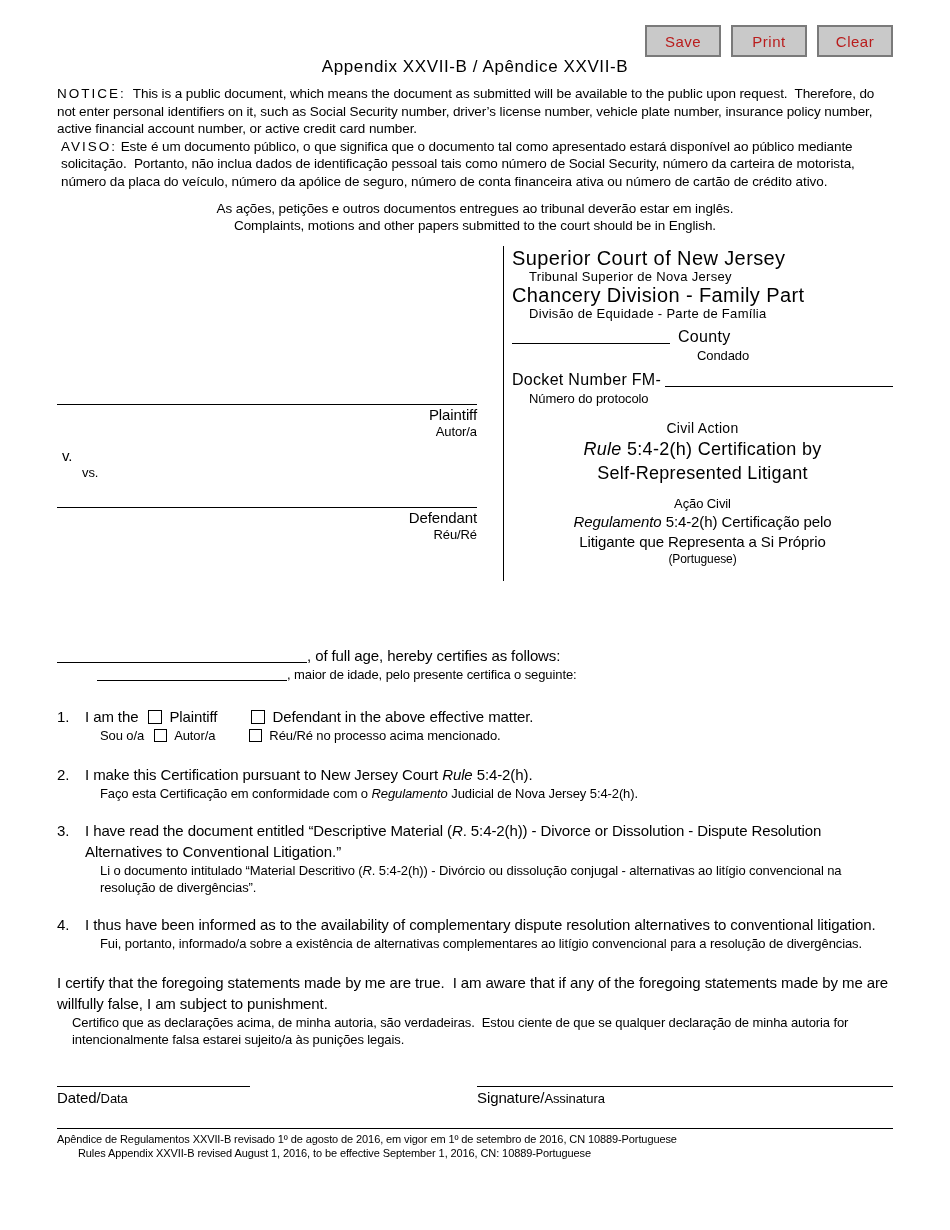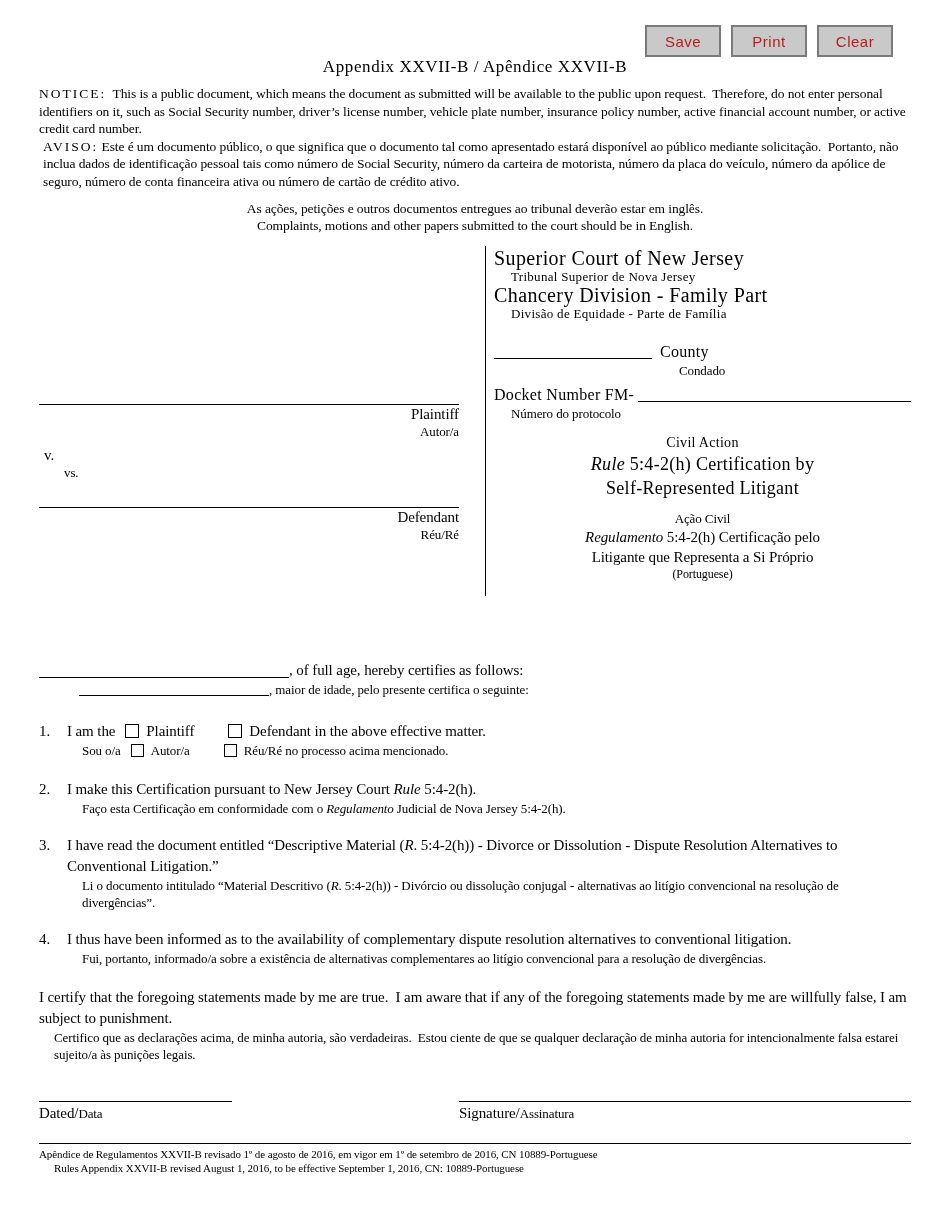--- a/index.html
+++ b/index.html
@@ -3,21 +3,21 @@
 <meta charset="utf-8">
 <style>
   * { margin:0; padding:0; box-sizing:border-box; }
   html,body { background:#ffffff; }
   .page {
     position:relative; width:950px; height:1230px; margin:0 auto;
     background:#ffffff; color:#000;
     font-family:"Liberation Sans", sans-serif; overflow:hidden;
     letter-spacing:-0.1px;
   }
-  .content { padding:0 39px;font-family:Liberation Serif, serif; }
+  .content { padding:0 57px; }
 
   
   .toolbar { position:absolute; top:25px; right:57px; display:flex; gap:10px; }
   .btn {
     width:76px; height:32px; background:#c9c9c9; border:2px solid #7a7a7a;
     font-family:"Liberation Sans", sans-serif; font-size:15px; color:#b91c1c;
     display:flex; align-items:center; justify-content:center; cursor:pointer;
     letter-spacing:0.5px;
   }
 
@@ -37,21 +37,21 @@
   .cap-left .party-line { width:420px; }
   .party-label { width:420px; text-align:right; font-size:15px; line-height:19px; }
   .party-sub { width:420px; text-align:right; font-size:13px; line-height:16px; }
   .versus { margin:6px 0 0 5px; font-size:15px; line-height:19px; }
   .versus-pt { margin-left:25px; font-size:13px; line-height:16px; }
   .cap-left .spacer2 { height:26px; }
 
   .cap-right { flex:1; border-left:1.5px solid #000; padding:2px 0 14px 8px; }
   .court-en { font-size:20px; line-height:20px; letter-spacing:0.4px; }
   .court-pt { font-size:13px; line-height:17px; margin-left:17px; letter-spacing:0.3px; }
-  .county-row { margin-top:20px; display:flex; align-items:center; line-height:20px; }
+  .county-row { margin-top:5px; display:flex; align-items:center; line-height:20px; }
   .county-fill { width:158px; align-self:flex-end; margin-bottom:3px; }
   .county-label { font-size:16px; margin-left:8px; letter-spacing:0.3px; }
   .condado { font-size:13px; line-height:17px; margin-left:185px; }
   .docket-row { margin-top:6px; display:flex; align-items:baseline; line-height:20px; }
   .docket-label { font-size:16px; letter-spacing:0.3px; white-space:nowrap; }
   .docket-fill { flex:1; align-self:flex-end; margin-bottom:3px; margin-left:4px; }
   .docket-pt { font-size:13px; line-height:17px; margin-left:17px; }
 
   .action { margin-top:12px; text-align:center; }
   .action-civil { font-size:14px; line-height:18px; letter-spacing:0.3px; }
@@ -93,21 +93,21 @@
   .sig-left { width:420px; }
   .dated-fill { width:193px; height:1px; }
   .sig-right { flex:1; }
   .sig-fill { width:100%; height:1px; }
   .sig-label { font-size:15px; line-height:22px; }
   .sig-label .sub { font-size:13px; }
 
   
   .footer { margin-top:18px; border-top:1.2px solid #000; padding-top:3px; }
   .foot-line { font-size:11px; line-height:14px; }
-  .foot-line2 { margin-left:15px; }
+  .foot-line2 { margin-left:21px; }
 </style>
 </head>
 <body>
 
 <div class="page">
 
   <div class="toolbar">
     <button class="btn">Save</button>
     <button class="btn">Print</button>
     <button class="btn">Clear</button>

